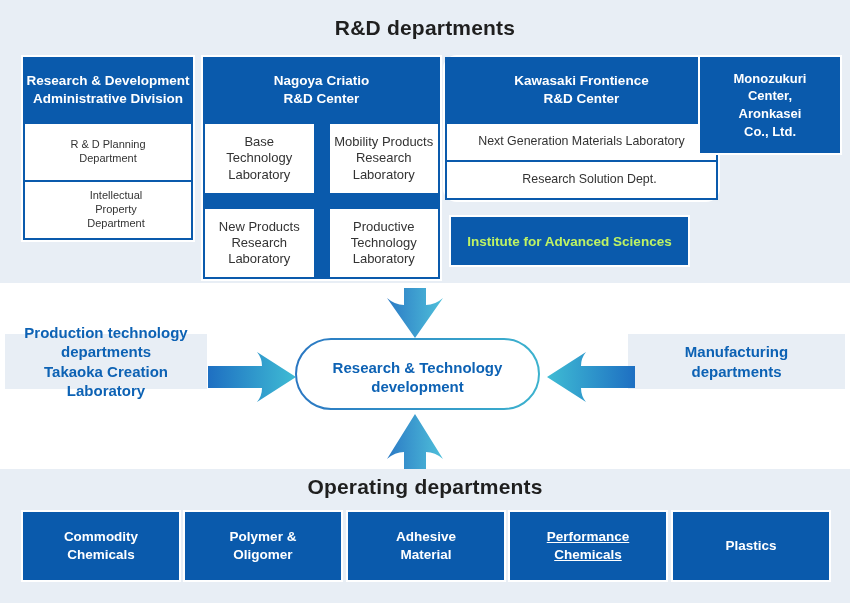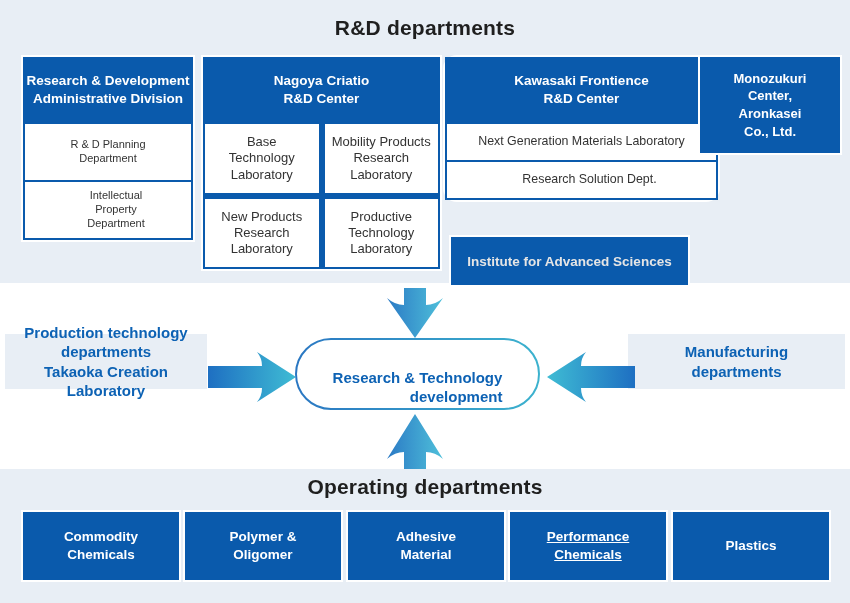--- a/index.html
+++ b/index.html
@@ -29,32 +29,32 @@
 
   
   #admin-col { left:23px; top:57px; width:170px; }
   #admin-col .org-header { height:65px; }
   #admin-col .cell { height:60px; }
 
   
   #nagoya-col { left:203px; top:57px; width:237px; }
   #nagoya-col .org-header { height:65px; }
   #nagoya-grid { display:grid; grid-template-columns:1fr 1fr; grid-template-rows:69px 68px;
-                 gap:6px; background:#0a5aac; border:2px solid #0a5aac; }
+                 gap:16px; background:#0a5aac; border:2px solid #0a5aac; }
   #nagoya-grid .gcell { background:#ffffff; color:#333333; font-size:13px; line-height:1.25;
                  display:flex; align-items:center; justify-content:center; text-align:center; }
 
   
   #kawasaki-col { left:445px; top:57px; width:273px;border-radius:12px; }
   #kawasaki-col .org-header { height:65px; }
   #kawasaki-col .cell { height:40px; }
   #institute-box { position:absolute; left:451px; top:217px; width:237px; height:48px;
-                   background:#0a5aac; color:#e5e5e5; font-weight:600; font-size:13.5px;
+                   background:#0a5aac; color:#bef264; font-weight:600; font-size:13.5px;
                    display:flex; align-items:center; justify-content:center;
-                   box-shadow:0 0 0 2px #ffffff;margin-top:20px; }
+                   box-shadow:0 0 0 2px #ffffff; }
 
   
   #monozukuri-box { position:absolute; left:700px; top:57px; width:140px; height:96px;
                     background:#0a5aac; color:#fff; font-weight:600; font-size:13px;
                     line-height:1.35; display:flex; align-items:center; justify-content:center;
                     text-align:center; box-shadow:0 0 0 2px #ffffff; }
 
   
   .flow-label { position:absolute; top:334px; height:55px; background:#e8eef5;
                 color:#0d62b4; font-weight:700; font-size:15px; line-height:1.28;
@@ -63,23 +63,23 @@
   #mfg-label { left:628px; width:217px; }
 
   .arrow { position:absolute; }
   #arrow-down { left:387px; top:288px; }
   #arrow-up { left:387px; top:414px; }
   #arrow-right { left:208px; top:352px; }
   #arrow-left { left:547px; top:352px; }
 
   #pill { position:absolute; left:295px; top:338px; width:245px; height:72px; }
   #pill svg { position:absolute; left:0; top:0; }
-  #pill .pill-text { position:absolute; left:0; top:13px; width:245px; height:72px;
+  #pill .pill-text { position:absolute; left:0; top:3px; width:245px; height:72px;
                      color:#0d62b4; font-weight:700; font-size:15px; line-height:1.3;
-                     display:flex; align-items:center; justify-content:center; text-align:right; }
+                     display:flex; align-items:center; justify-content:center; text-align:center; }
 
   
   .op-box { position:absolute; top:512px; width:156px; height:68px; background:#0a5aac;
             color:#ffffff; font-weight:600; font-size:13.5px; line-height:1.35;
             display:flex; align-items:center; justify-content:center; text-align:center;
             box-shadow:0 0 0 2px #ffffff; }
   #op-box-0 { left:23px; }
   #op-box-1 { left:185px; }
   #op-box-2 { left:348px; }
   #op-box-3 { left:510px;text-decoration:underline; }

